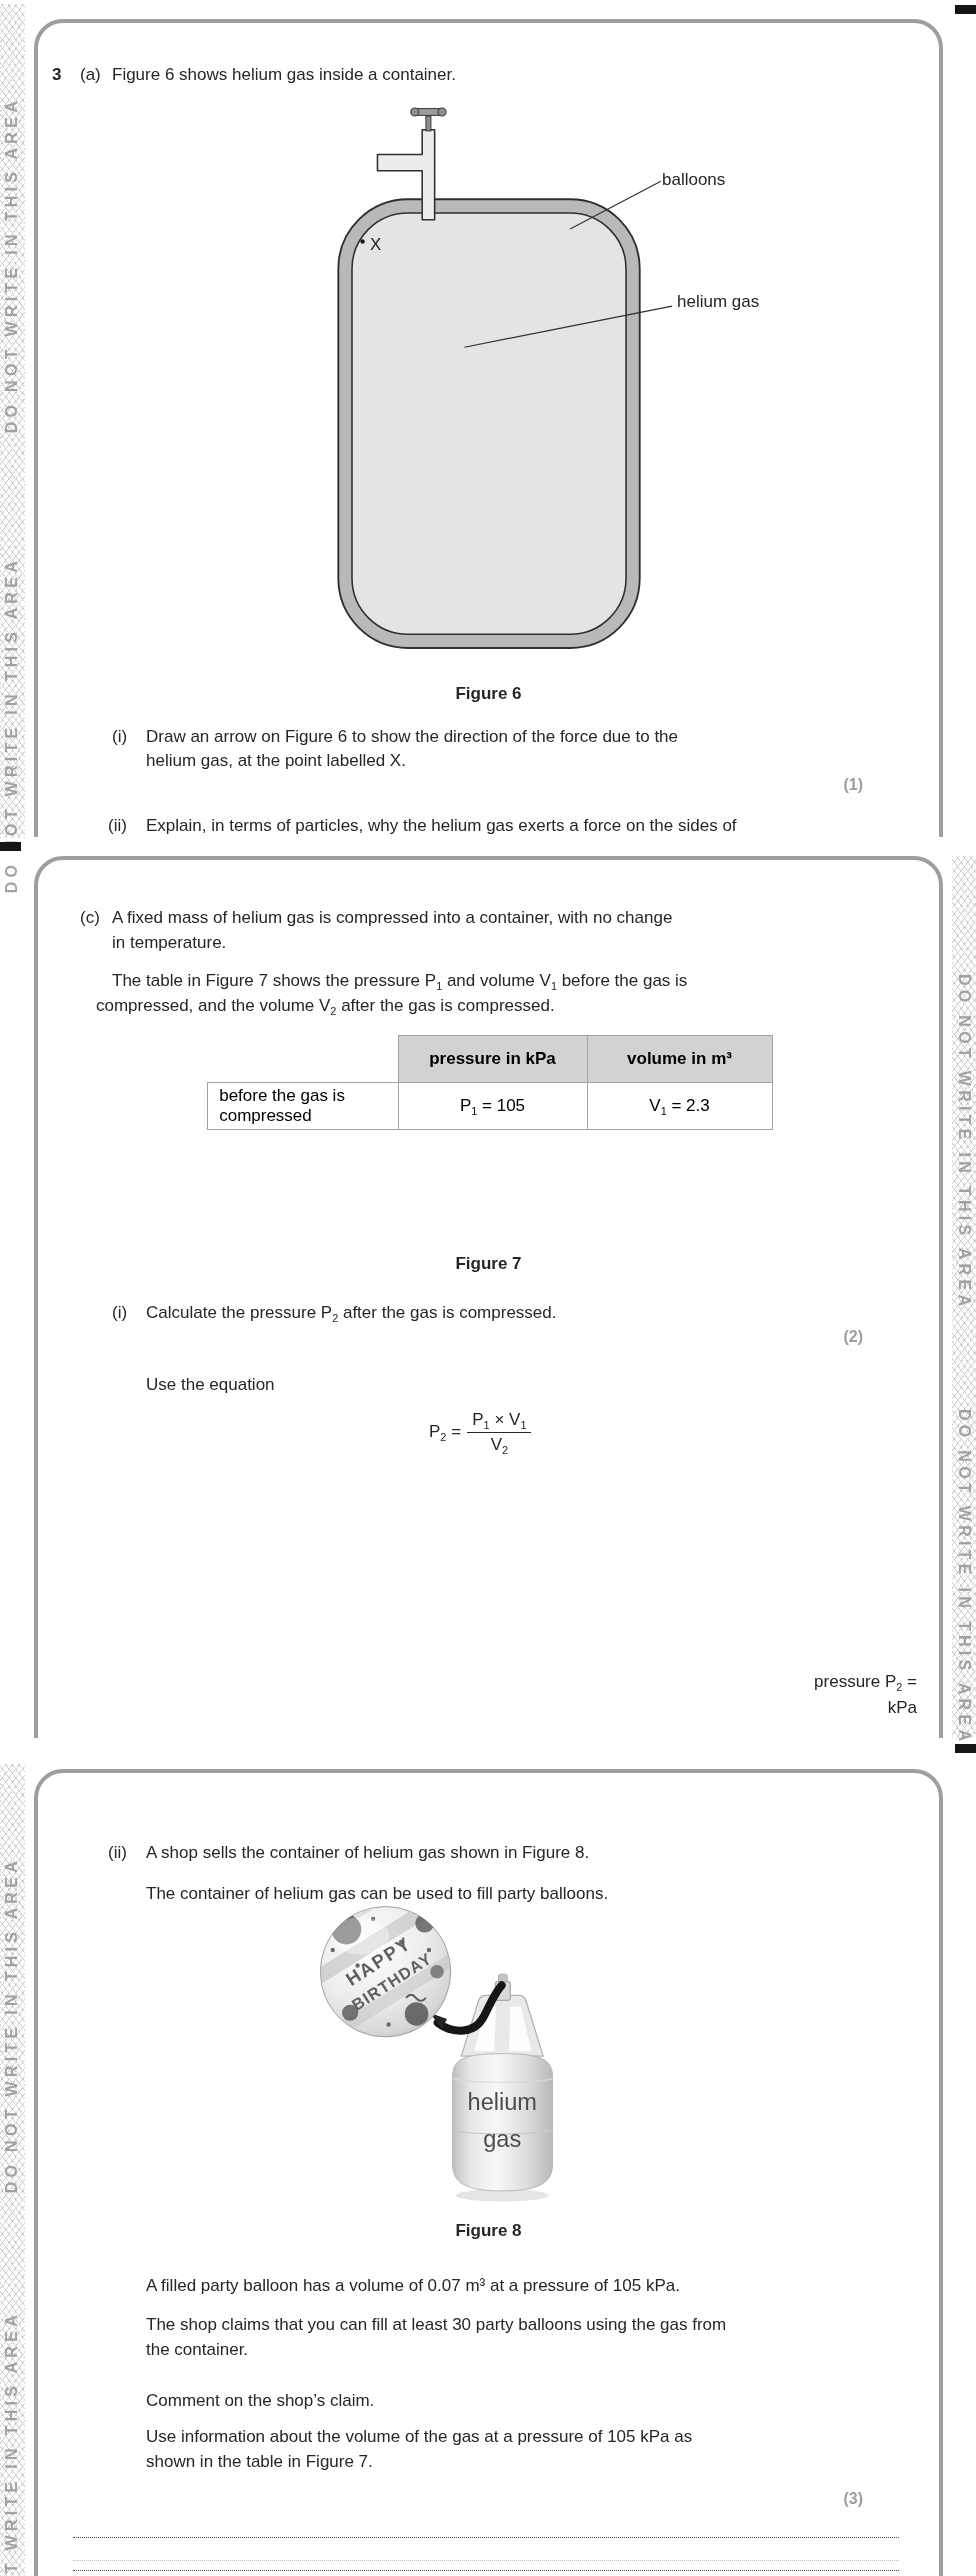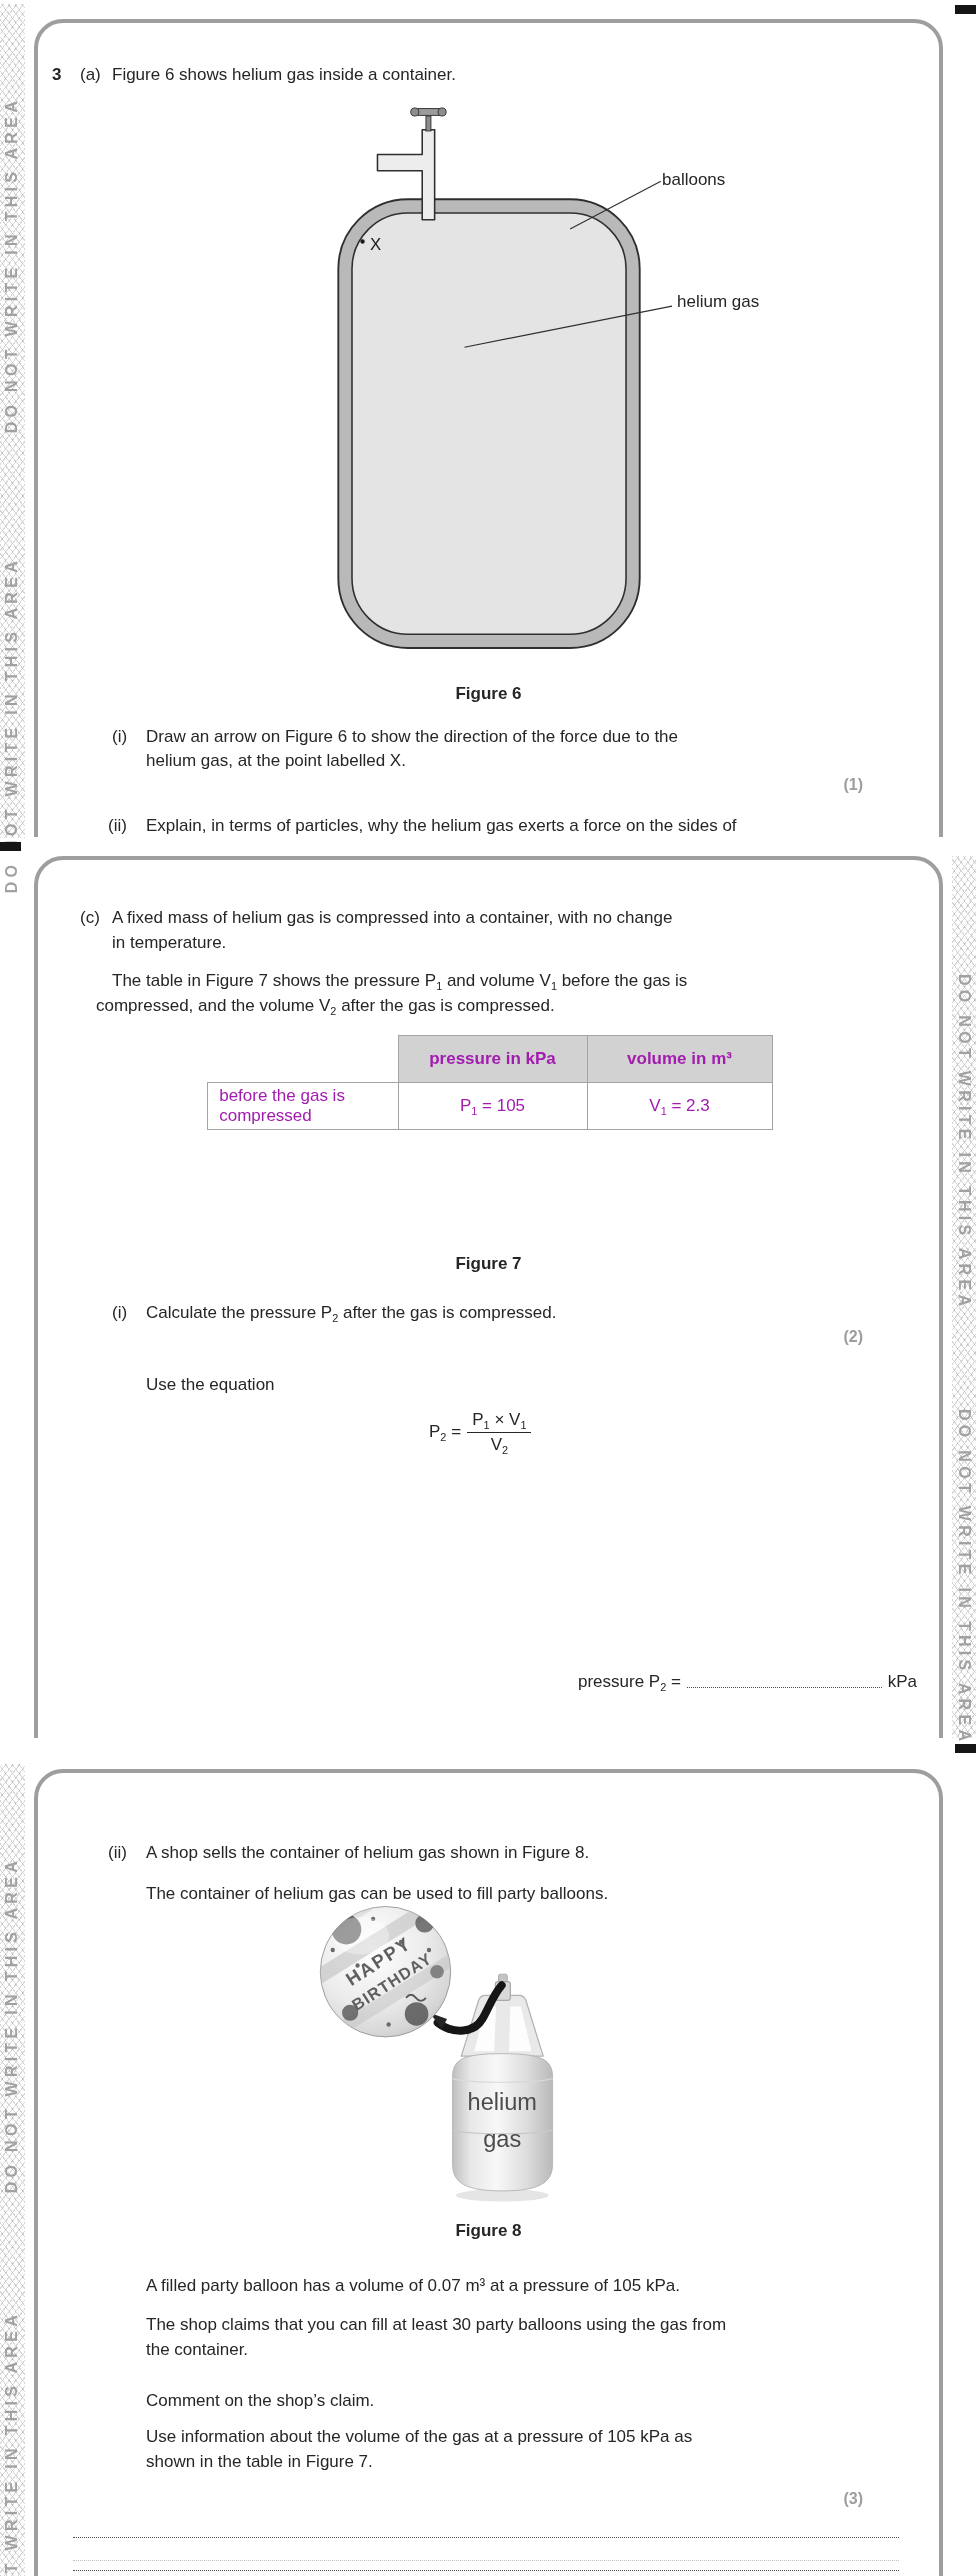--- a/index.html
+++ b/index.html
@@ -37,21 +37,21 @@
   #frag2 .panel{top:0;height:994px;}
   #frag3 .panel{top:0;height:901px;}
   
   .t{position:absolute;font-size:17px;line-height:22.4px;white-space:nowrap;}
   .bold{font-weight:bold;}
   .caption{position:absolute;left:34px;width:909px;text-align:center;font-size:17px;font-weight:bold;}
   .marks{position:absolute;left:770px;width:93px;text-align:right;font-size:16px;font-weight:bold;color:#9d9d9d;}
   sub{font-size:64%;line-height:0;}
   
   table.f7{position:absolute;left:207px;top:179px;border-collapse:collapse;table-layout:fixed;}
-  table.f7 td,table.f7 th{border:1.9px solid #a3a3a3;font-size:17px;color:#a21caf;padding:0;}
+  table.f7 td,table.f7 th{border:1.9px solid #a3a3a3;font-size:17px;color:#000000;padding:0;}
   table.f7 th{background:#d2d2d2;font-weight:bold;text-align:center;}
   table.f7 td{text-align:center;}
   table.f7 td.ghost{border:none;background:transparent;}
   table.f7 td.rowlabel{text-align:left;padding-left:11.2px;line-height:20.5px;white-space:normal;}
   
   .equation{position:absolute;display:flex;align-items:center;font-size:17px;}
   .equation .lhs{margin-right:6.2px;}
   .frac{display:inline-flex;flex-direction:column;align-items:center;}
   .frac .num{padding:0 5px 1.9px 5px;border-bottom:1.6px solid #262626;}
   .frac .den{padding-top:1.9px;}
@@ -151,21 +151,21 @@
     <div class="t" style="left:146px;top:518px;">Use the equation</div>
 
     <div class="equation" style="left:429px;top:554px;">
       <span class="lhs">P<sub>2</sub> =</span>
       <span class="frac">
         <span class="num">P<sub>1</sub> × V<sub>1</sub></span>
         <span class="den">V<sub>2</sub></span>
       </span>
     </div>
 
-    <div class="answer-line" style="left:578px;top:815px;width:339px;">
+    <div class="answer-line" style="left:578px;top:815px;width:339px;flex-direction:column;">
       <span>pressure P<sub>2</sub> =</span>
       <span class="answer-dots"></span>
       <span>kPa</span>
     </div>
   </div>
 
   <div class="frag" id="frag3">
     <div class="panel"></div>
 
     <div class="t" style="left:108px;top:73px;">(ii)</div>

